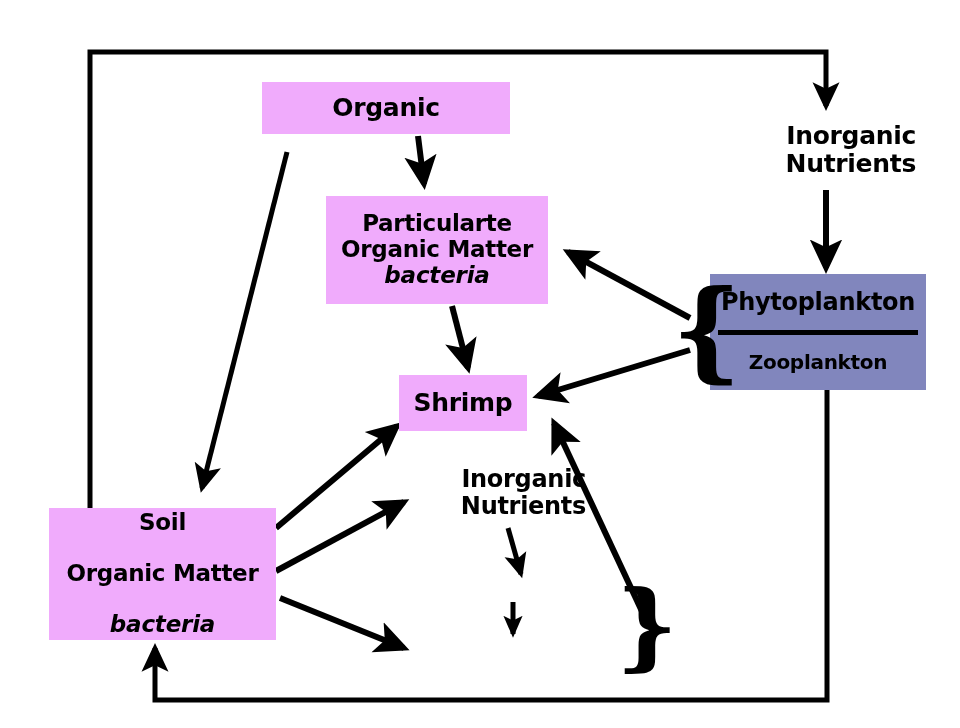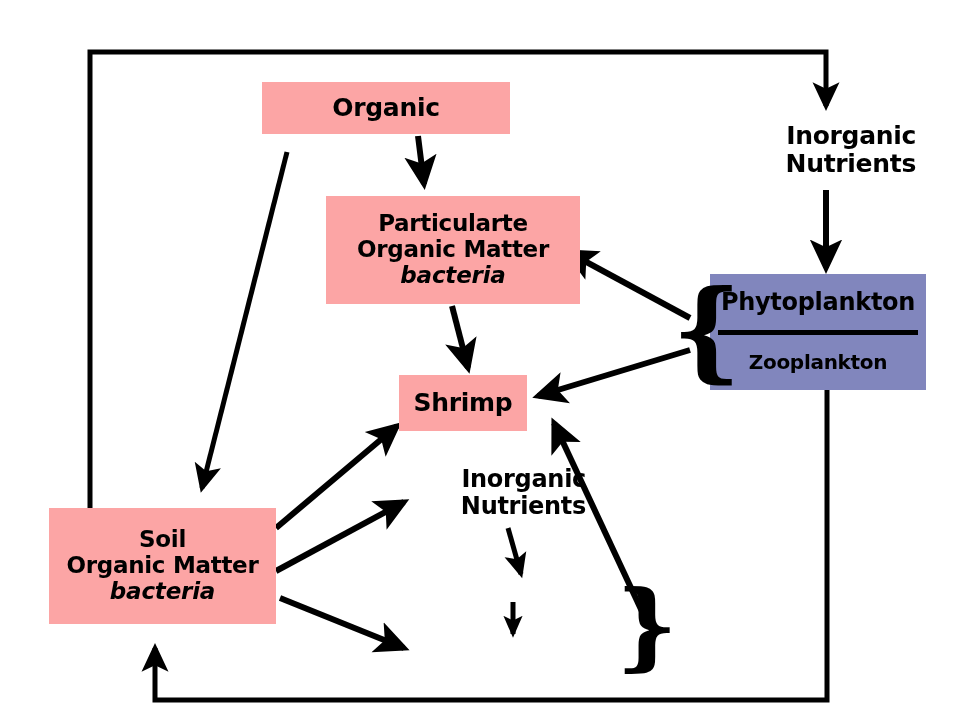--- a/index.html
+++ b/index.html
@@ -30,21 +30,21 @@
     align-items: center;
     justify-content: center;
     text-align: center;
     color: #000000;
     font-weight: bold;
     line-height: 1.12;
     letter-spacing: -0.3px;
     z-index: 3;
   }
   .node.boxed {
-    background: #fca5a5;
+    background: #f0abfc;
   }
   .node.plain {
     background: transparent;
     align-items: flex-end;
   }
   .node .line {
     display: block;
     white-space: nowrap;
   }
   .node .sub {
@@ -129,31 +129,31 @@
 
     <path d="M 513 602 L 513 634" fill="none" stroke="#000000" stroke-width="5" marker-end="url(#arrowThin)"></path>
 
     <path d="M 646 620 L 554 423" fill="none" stroke="#000000" stroke-width="6" marker-end="url(#arrowBig)"></path>
   </svg>
 
   <div class="node boxed" style="left:262px; top:82px; width:248px; height:52px; font-size:25px;">
     <span class="line">Organic</span>
   </div>
 
-  <div class="node boxed" style="left:326px; top:196px; width:254px; height:108px; font-size:23px;">
+  <div class="node boxed" style="left:326px; top:196px; width:222px; height:108px; font-size:23px;">
     <span class="line">Particularte</span>
     <span class="line">Organic Matter</span>
     <span class="line sub">bacteria</span>
   </div>
 
   <div class="node boxed" style="left:399px; top:375px; width:128px; height:56px; font-size:25px;">
     <span class="line">Shrimp</span>
   </div>
 
-  <div class="node boxed" style="left:49px; top:508px; width:227px; height:116px; font-size:23px;">
+  <div class="node boxed" style="left:49px; top:508px; width:227px; height:132px; font-size:23px;gap:25px;">
     <span class="line">Soil</span>
     <span class="line">Organic Matter</span>
     <span class="line sub">bacteria</span>
   </div>
 
   <div class="node plain" style="left:740px; top:112px; width:176px; height:76px; font-size:25px;">
     <span class="line">Inorganic</span>
     <span class="line">Nutrients</span>
   </div>
 

